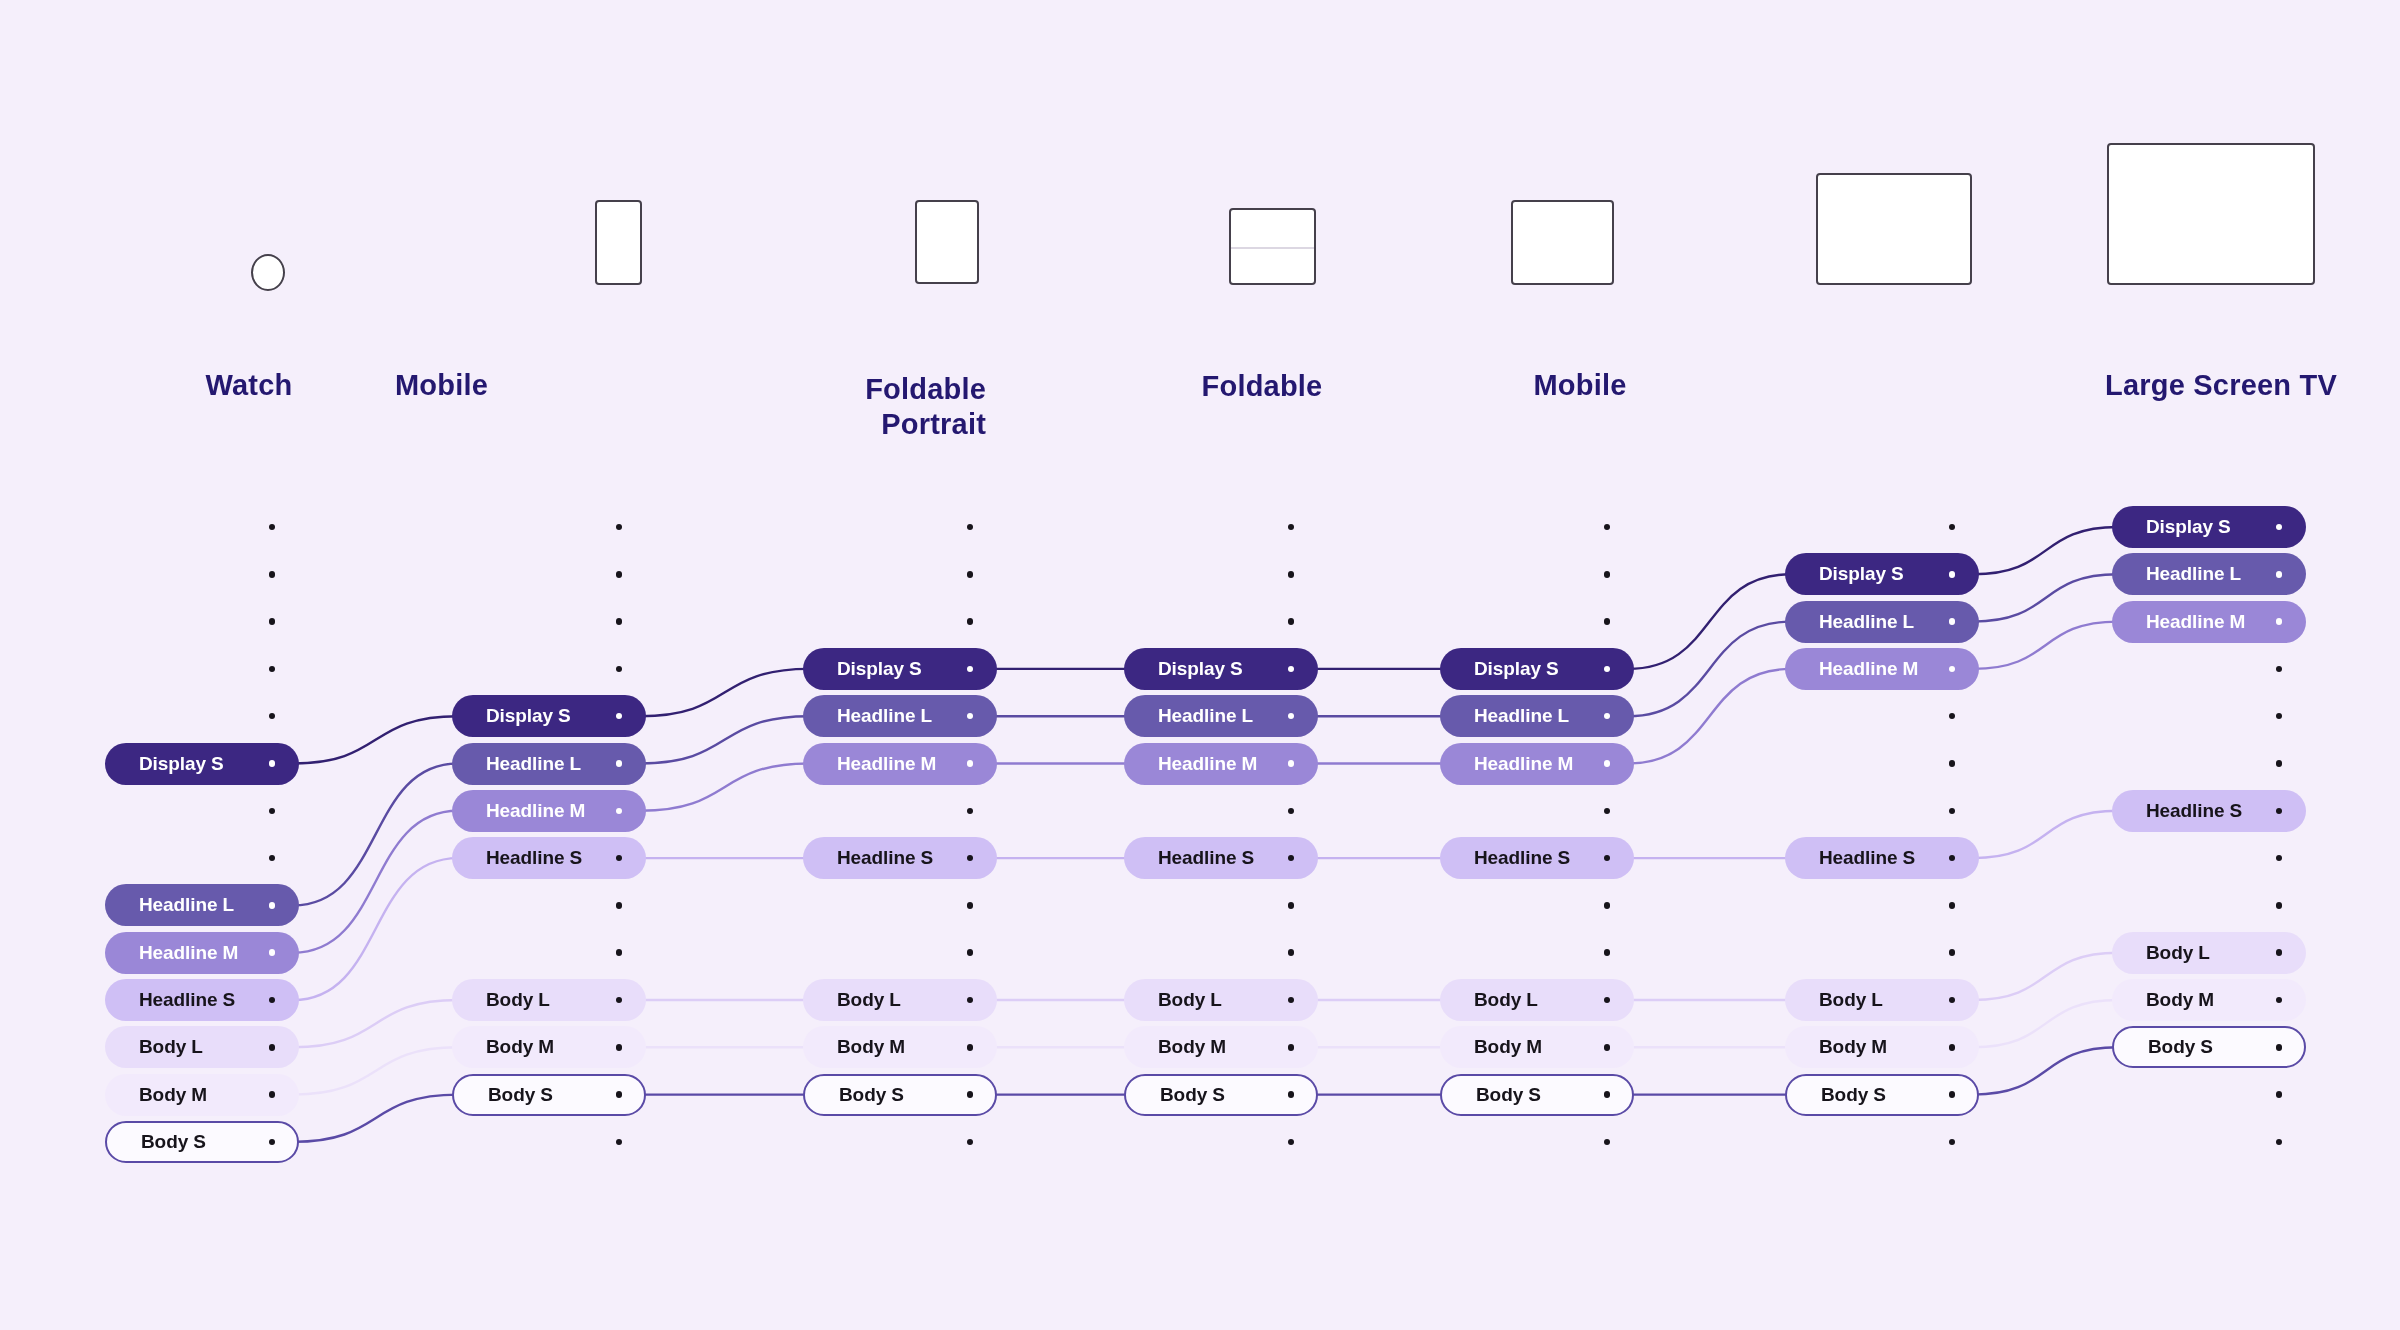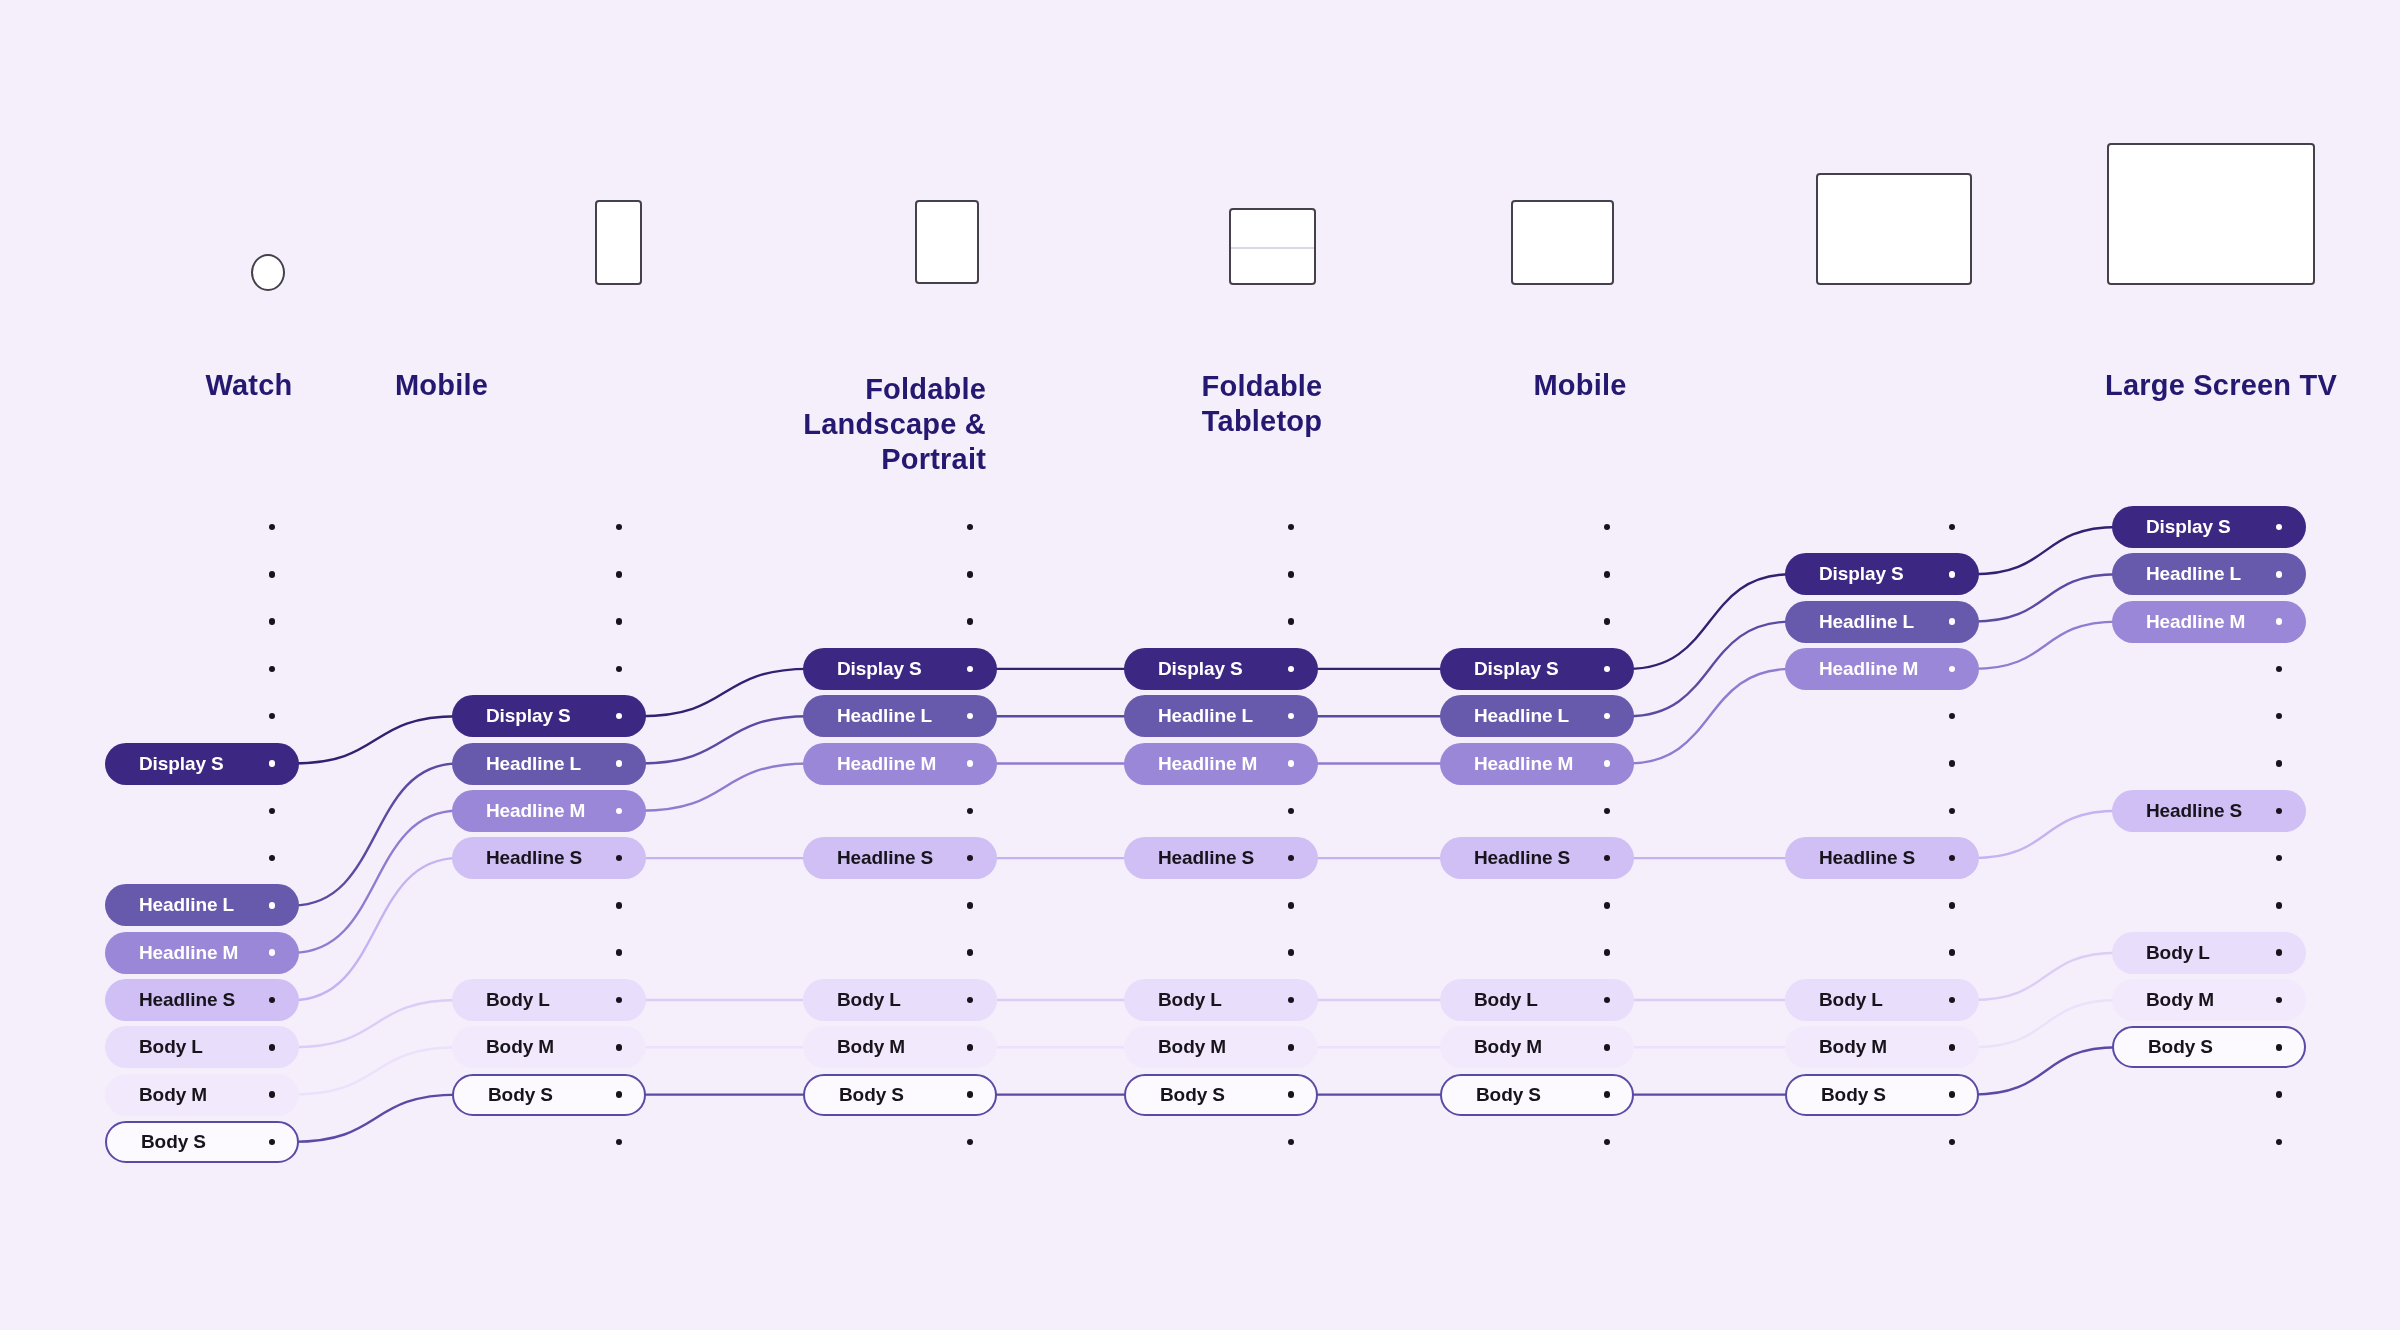--- a/index.html
+++ b/index.html
@@ -148,21 +148,20 @@
     <div class="dot" style="left: 615.75px; top: 854.85px; width: 6.5px; height: 6.5px; background: rgb(23, 20, 27);"></div>
     <div class="dot" style="left: 615.75px; top: 902.15px; width: 6.5px; height: 6.5px; background: rgb(23, 20, 27);"></div>
     <div class="dot" style="left: 615.75px; top: 949.45px; width: 6.5px; height: 6.5px; background: rgb(23, 20, 27);"></div>
     <div class="dot" style="left: 615.75px; top: 996.75px; width: 6.5px; height: 6.5px; background: rgb(23, 20, 27);"></div>
     <div class="dot" style="left: 615.75px; top: 1044.05px; width: 6.5px; height: 6.5px; background: rgb(23, 20, 27);"></div>
     <div class="dot" style="left: 615.75px; top: 1091.35px; width: 6.5px; height: 6.5px; background: rgb(23, 20, 27);"></div>
     <div class="dot" style="left: 615.75px; top: 1138.65px; width: 6.5px; height: 6.5px; background: rgb(23, 20, 27);"></div>
     <div class="device-icon" style="left: 915px; top: 200px; width: 64px; height: 84px;"></div>
     <div class="device-label" style="top: 372px; width: 420px; left: 566px; text-align: right;">
       <div>Foldable</div>
-      <div>Landscape &amp;</div>
       <div>Portrait</div>
     </div>
     <div class="pill" style="left: 803px; top: 647.9px; width: 194px; height: 42px; background: rgb(60, 39, 130); color: rgb(255, 255, 255);">
       <span>Display S</span>
     </div>
     <div class="pill" style="left: 803px; top: 695.2px; width: 194px; height: 42px; background: rgb(103, 90, 172); color: rgb(255, 255, 255);">
       <span>Headline L</span>
     </div>
     <div class="pill" style="left: 803px; top: 742.5px; width: 194px; height: 42px; background: rgb(154, 135, 215); color: rgb(255, 255, 255);">
       <span>Headline M</span>
@@ -191,21 +190,20 @@
     <div class="dot" style="left: 966.75px; top: 949.45px; width: 6.5px; height: 6.5px; background: rgb(23, 20, 27);"></div>
     <div class="dot" style="left: 966.75px; top: 996.75px; width: 6.5px; height: 6.5px; background: rgb(23, 20, 27);"></div>
     <div class="dot" style="left: 966.75px; top: 1044.05px; width: 6.5px; height: 6.5px; background: rgb(23, 20, 27);"></div>
     <div class="dot" style="left: 966.75px; top: 1091.35px; width: 6.5px; height: 6.5px; background: rgb(23, 20, 27);"></div>
     <div class="dot" style="left: 966.75px; top: 1138.65px; width: 6.5px; height: 6.5px; background: rgb(23, 20, 27);"></div>
     <div class="device-icon" style="left: 1229px; top: 208px; width: 87px; height: 77px;">
       <div class="fold-line"></div>
     </div>
     <div class="device-label" style="top: 369px; width: 420px; left: 1052px; text-align: center;">
       <div>Foldable</div>
-      <div>Tabletop</div>
     </div>
     <div class="pill" style="left: 1124px; top: 647.9px; width: 194px; height: 42px; background: rgb(60, 39, 130); color: rgb(255, 255, 255);">
       <span>Display S</span>
     </div>
     <div class="pill" style="left: 1124px; top: 695.2px; width: 194px; height: 42px; background: rgb(103, 90, 172); color: rgb(255, 255, 255);">
       <span>Headline L</span>
     </div>
     <div class="pill" style="left: 1124px; top: 742.5px; width: 194px; height: 42px; background: rgb(154, 135, 215); color: rgb(255, 255, 255);">
       <span>Headline M</span>
     </div>

